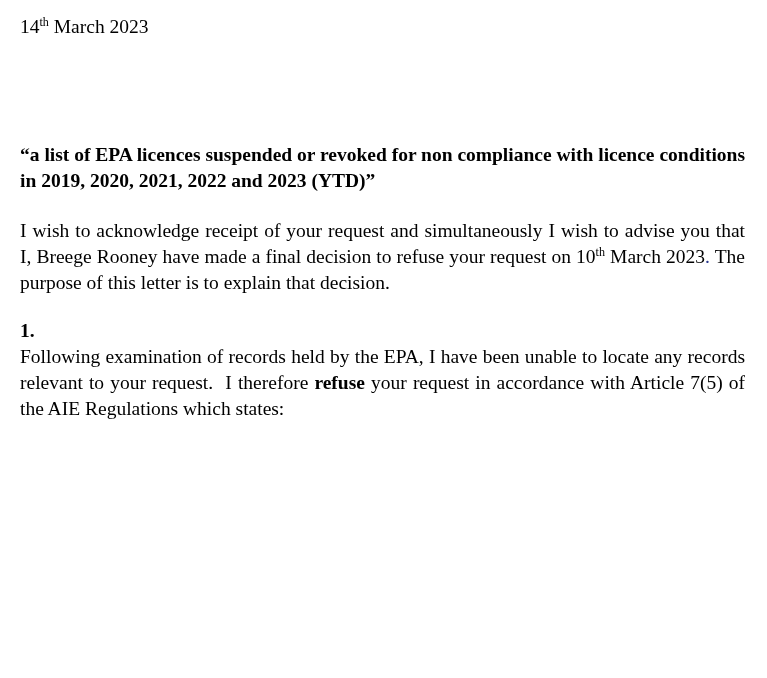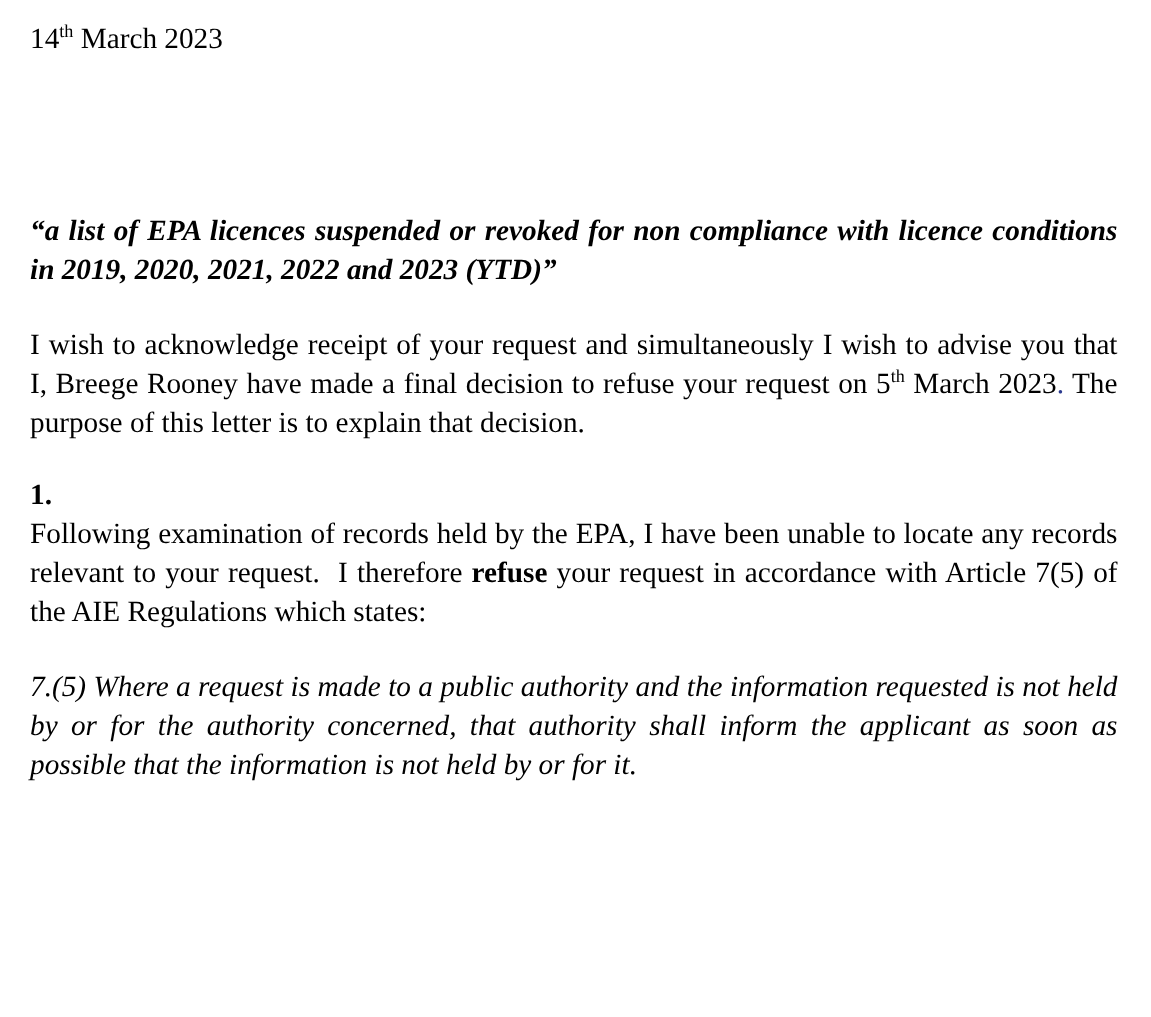--- a/index.html
+++ b/index.html
@@ -50,21 +50,20 @@
   .para {
     font-size: 19.5px;
     line-height: 26px;
     margin: 0;
     text-align: justify;
     text-justify: inter-word;
   }
   .para-gap { margin-top: 24px; }
   .quote-request {
     font-weight: bold;
-    font-style: italic;
   }
   .quote-reg {
     font-style: italic;
   }
   .section-heading {
     font-size: 19.5px;
     line-height: 26px;
     font-weight: bold;
     margin: 0;
     display: flex;
@@ -88,23 +87,22 @@
 
   <div class="spacer-title-top"></div>
 
 
   <div class="spacer-title-bottom"></div>
 
 
 
   <p class="para para-gap quote-request">“a list of EPA licences suspended or revoked for non compliance with licence conditions in 2019, 2020, 2021, 2022 and 2023 (YTD)”</p>
 
-  <p class="para para-gap"><span>I wish to acknowledge receipt of your request and simultaneously I wish to advise you that I, Breege Rooney have made a final decision to refuse your request on 5</span><sup>th</sup><span> March 2023</span><span class="dim-period">.</span><span> The purpose of this letter is to explain that decision.</span></p>
+  <p class="para para-gap"><span>I wish to acknowledge receipt of your request and simultaneously I wish to advise you that I, Breege Rooney have made a final decision to refuse your request on 10</span><sup>th</sup><span> March 2023</span><span class="dim-period">.</span><span> The purpose of this letter is to explain that decision.</span></p>
 
   <div class="section-heading heading-gap">
     <span class="num">1.</span>
   </div>
 
   <p class="para tight"><span>Following examination of records held by the EPA, I have been unable to locate any records relevant to your request.</span><span class="dblspace">  </span><span>I therefore </span><span class="bold-inline">refuse</span><span> your request in accordance with Article 7(5) of the AIE Regulations which states:</span></p>
 
-  <p class="para para-gap quote-reg">7.(5) Where a request is made to a public authority and the information requested is not held by or for the authority concerned, that authority shall inform the applicant as soon as possible that the information is not held by or for it.</p>
 
 </div>
 
 </body></html>

